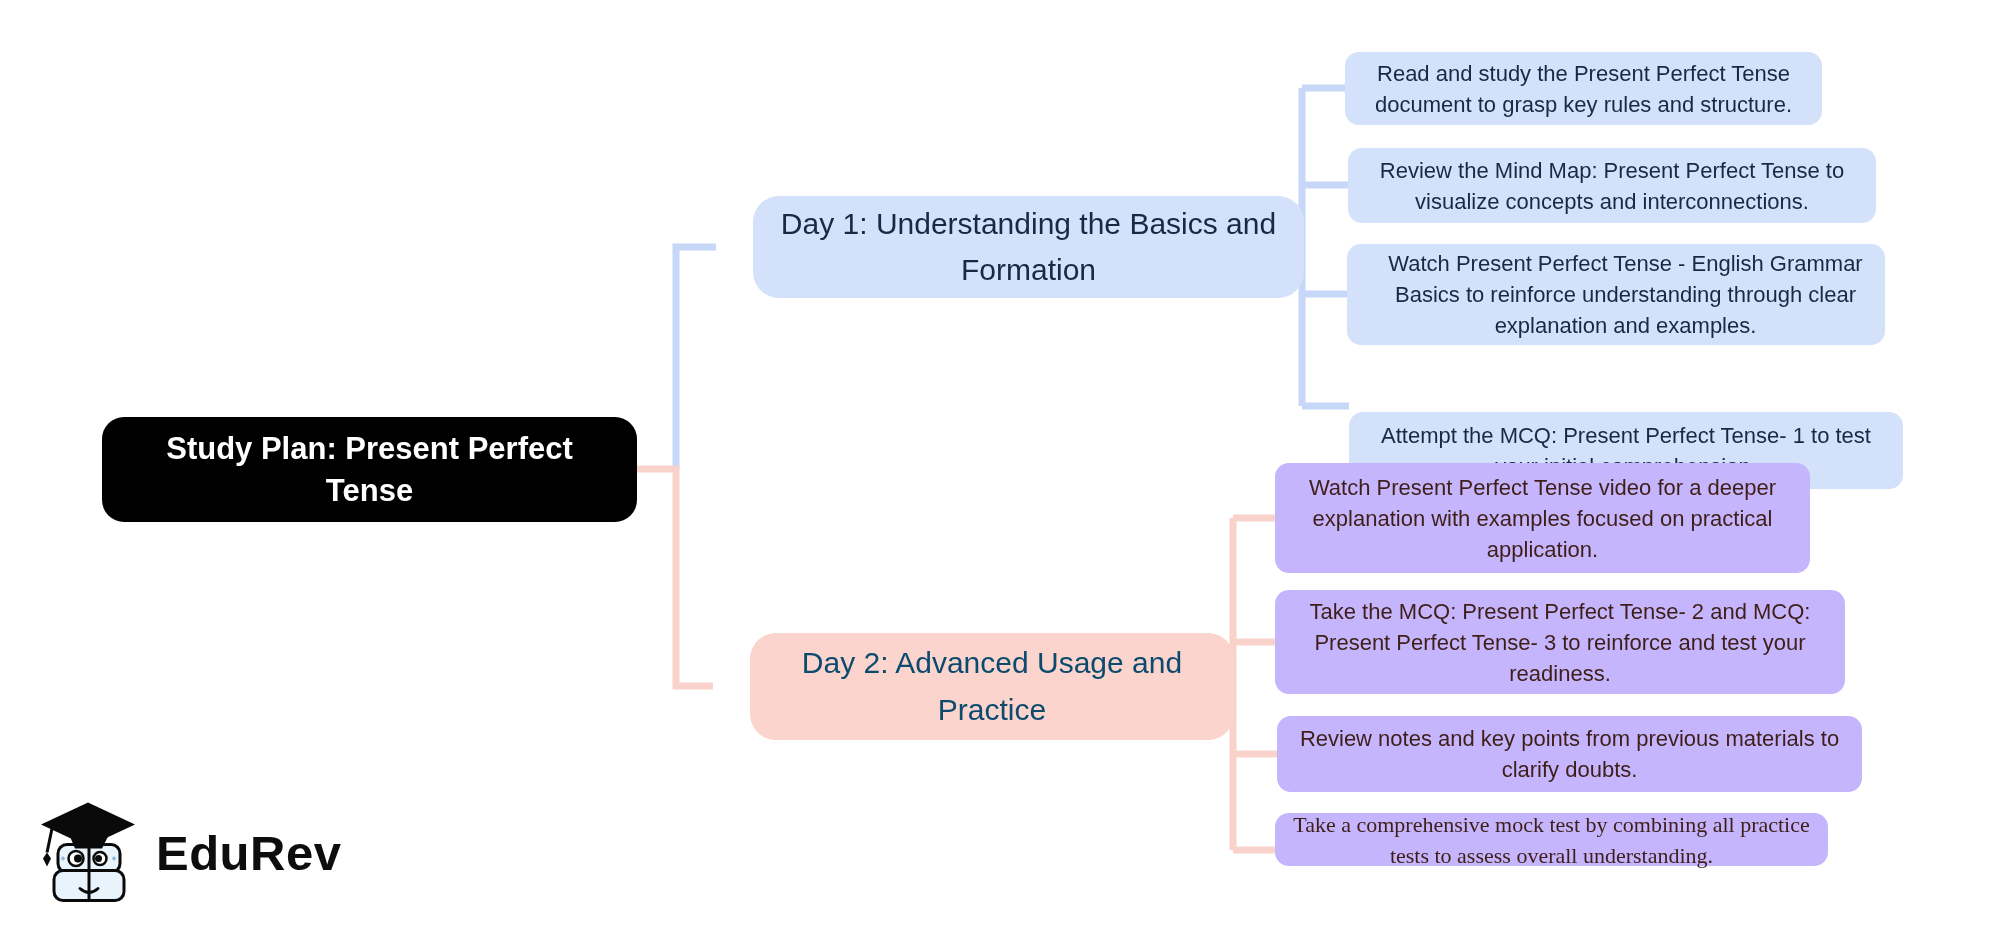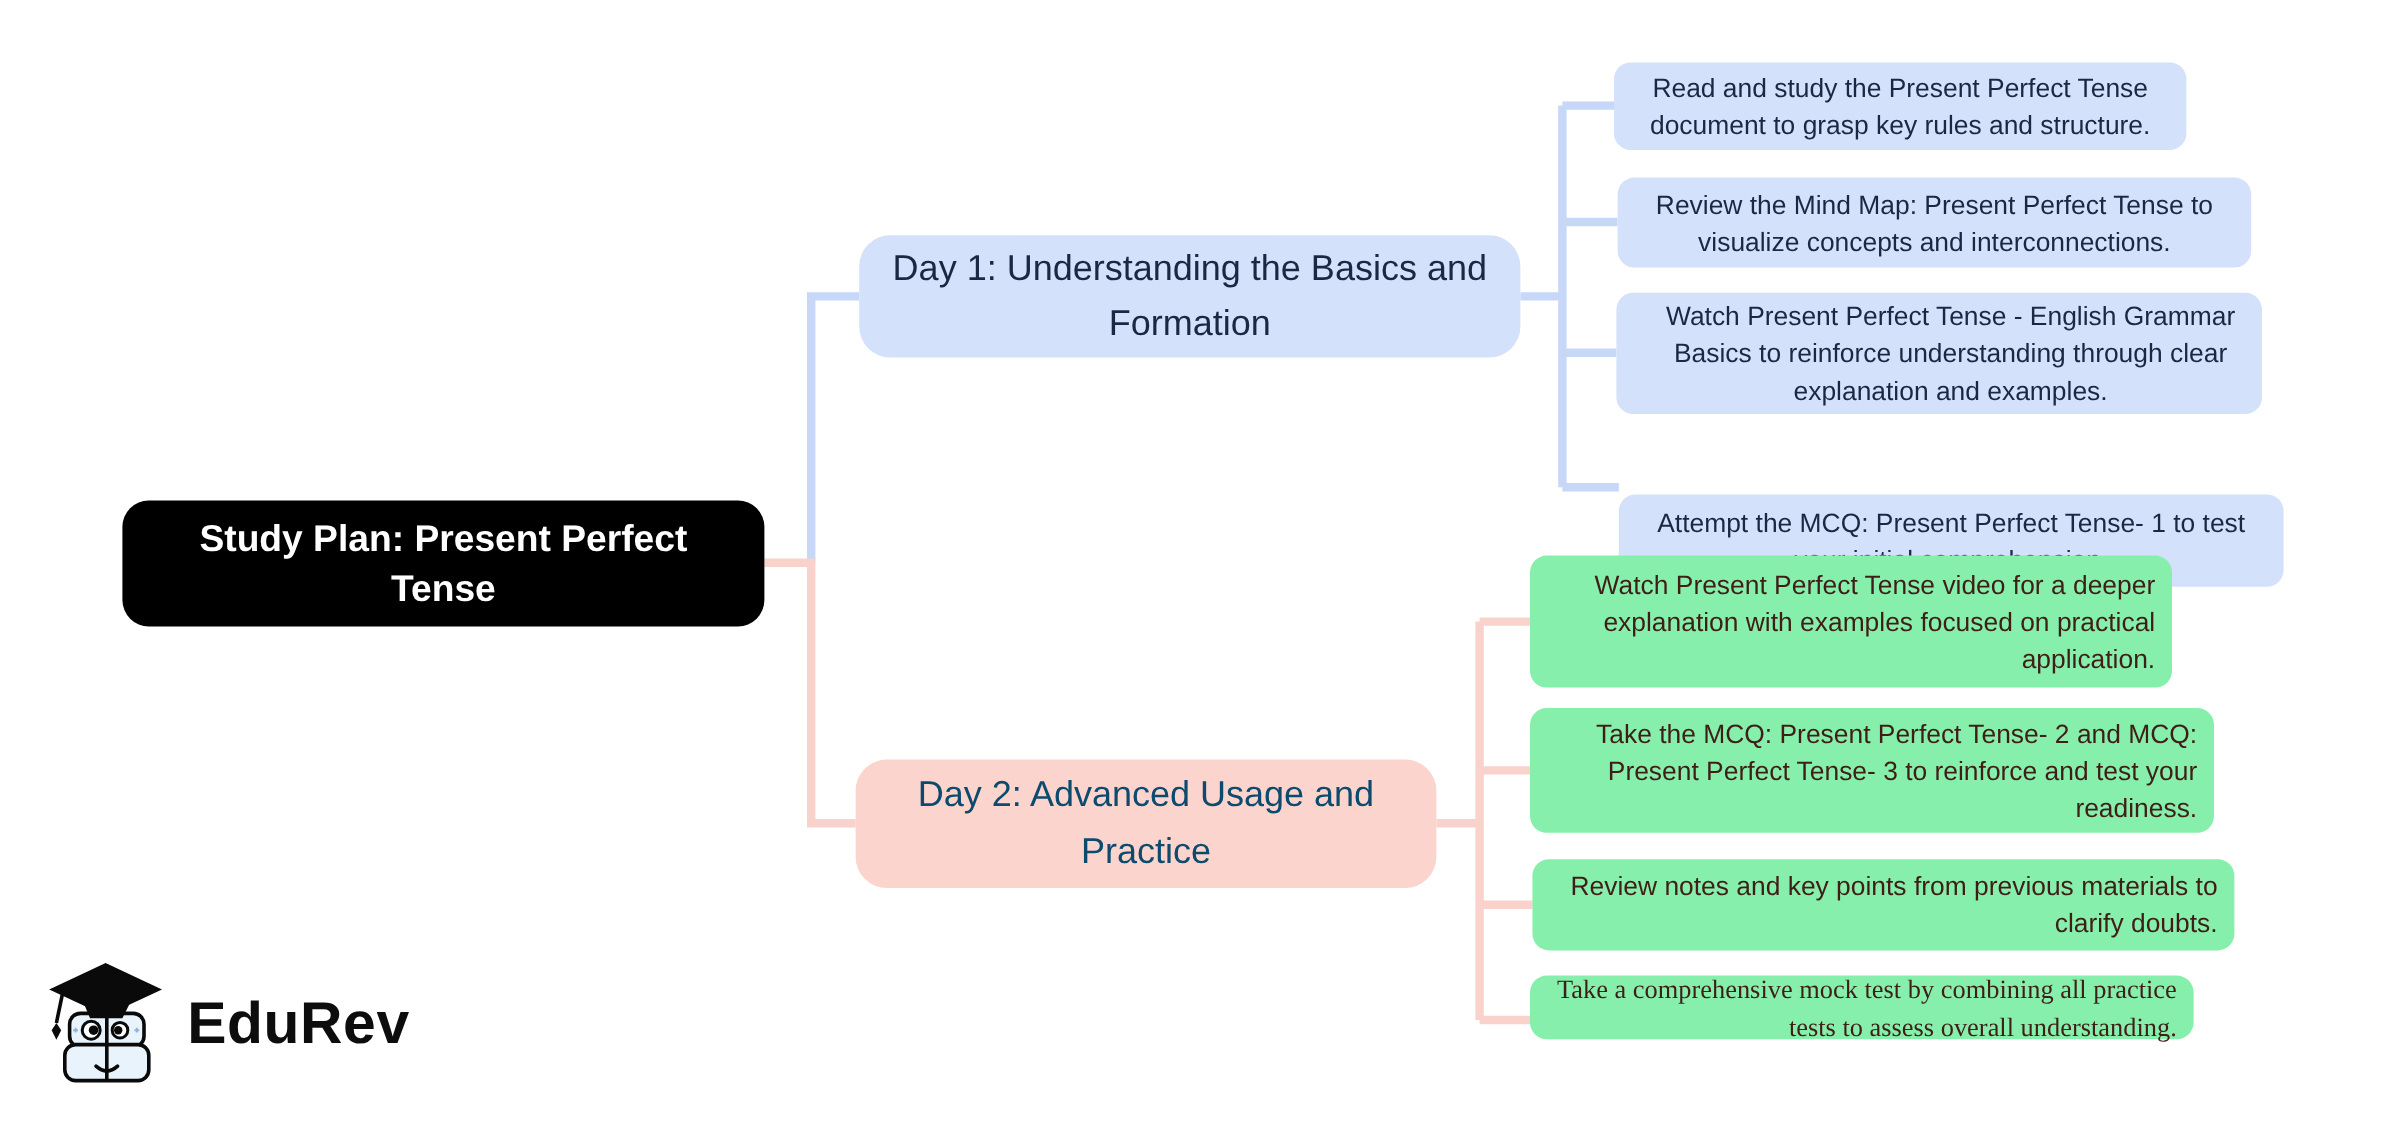--- a/index.html
+++ b/index.html
@@ -38,39 +38,40 @@
     font-size: 31px;
     font-weight: bold;
     line-height: 1.35;
     padding: 16px 18px;
   }
   .branch-node {
     border-radius: 26px;
     font-size: 30px;
     line-height: 1.55;
     padding: 0 20px;
+    margin-left: 37px;
   }
   .branch-day1 {
     left: 716px; top: 196px; width: 551px; height: 102px;
     background: #d4e1fb;
     color: #1a2845;
   }
   .branch-day2 {
     left: 713px; top: 633px; width: 484px; height: 107px;
     background: #fad4cd;
     color: #0c4a6e;
   }
   .leaf {
     border-radius: 14px;
     font-size: 22px;
     line-height: 31px;
     padding: 4px 14px;
   }
   .leaf-blue { background: #d4e1fb; color: #1a2845; }
-  .leaf-pink { background: #86efac; color: #3f1e18; text-align: right; }
+  .leaf-pink { background: #c4b5fd; color: #3f1e18; }
 
   .d1l1 { left: 1345px; top: 52px;  width: 477px; height: 73px;  }
   .d1l2 { left: 1348px; top: 148px; width: 528px; height: 75px;  }
   .d1l3 { left: 1347px; top: 244px; width: 538px; height: 101px; padding-left: 33px; }
   .d1l4 { left: 1349px; top: 368px; width: 554px; height: 77px; margin-top: 44px;  }
 
   .d2l1 { left: 1275px; top: 463px; width: 535px; height: 110px; }
   .d2l2 { left: 1275px; top: 590px; width: 570px; height: 104px; }
   .d2l3 { left: 1277px; top: 716px; width: 585px; height: 76px;  }
   .d2l4 { left: 1275px; top: 813px; width: 553px; height: 53px; font-family: Liberation Serif, serif;  }

